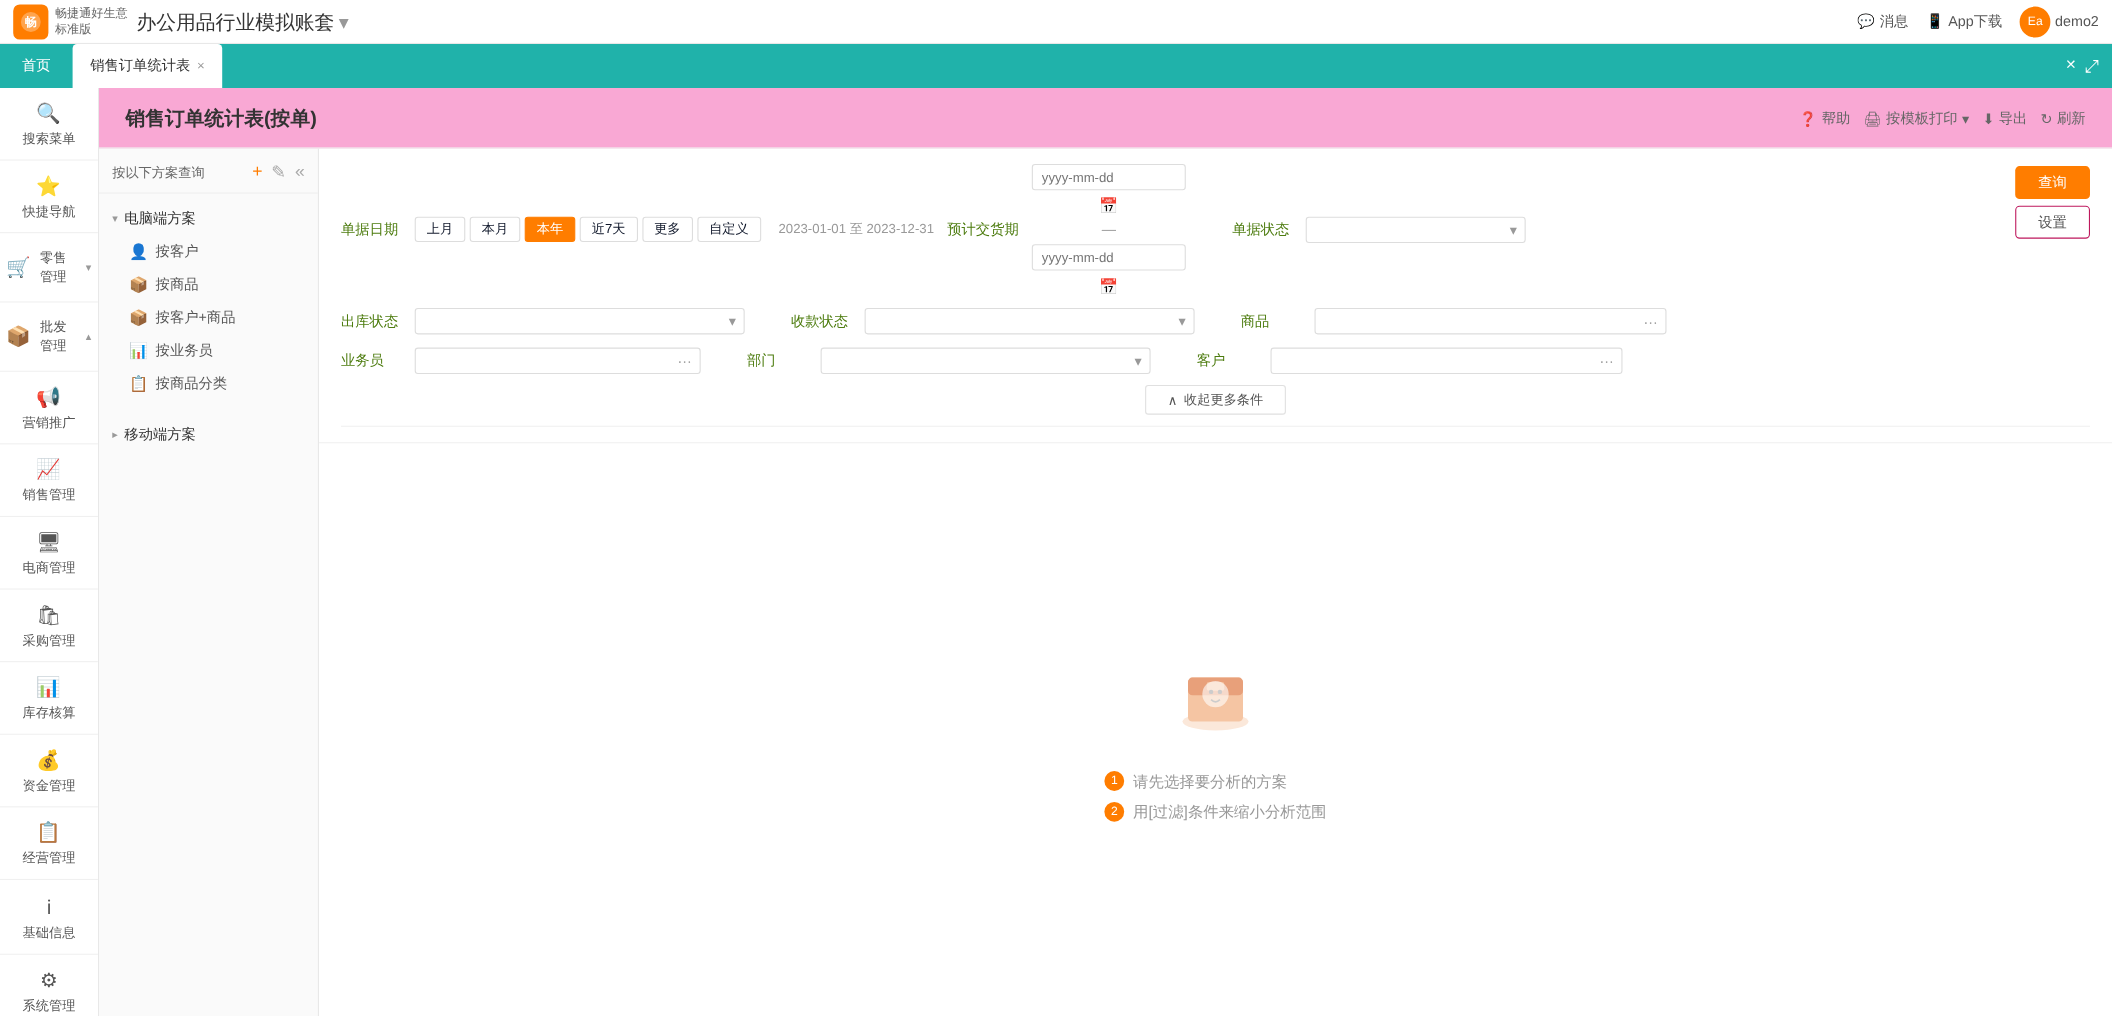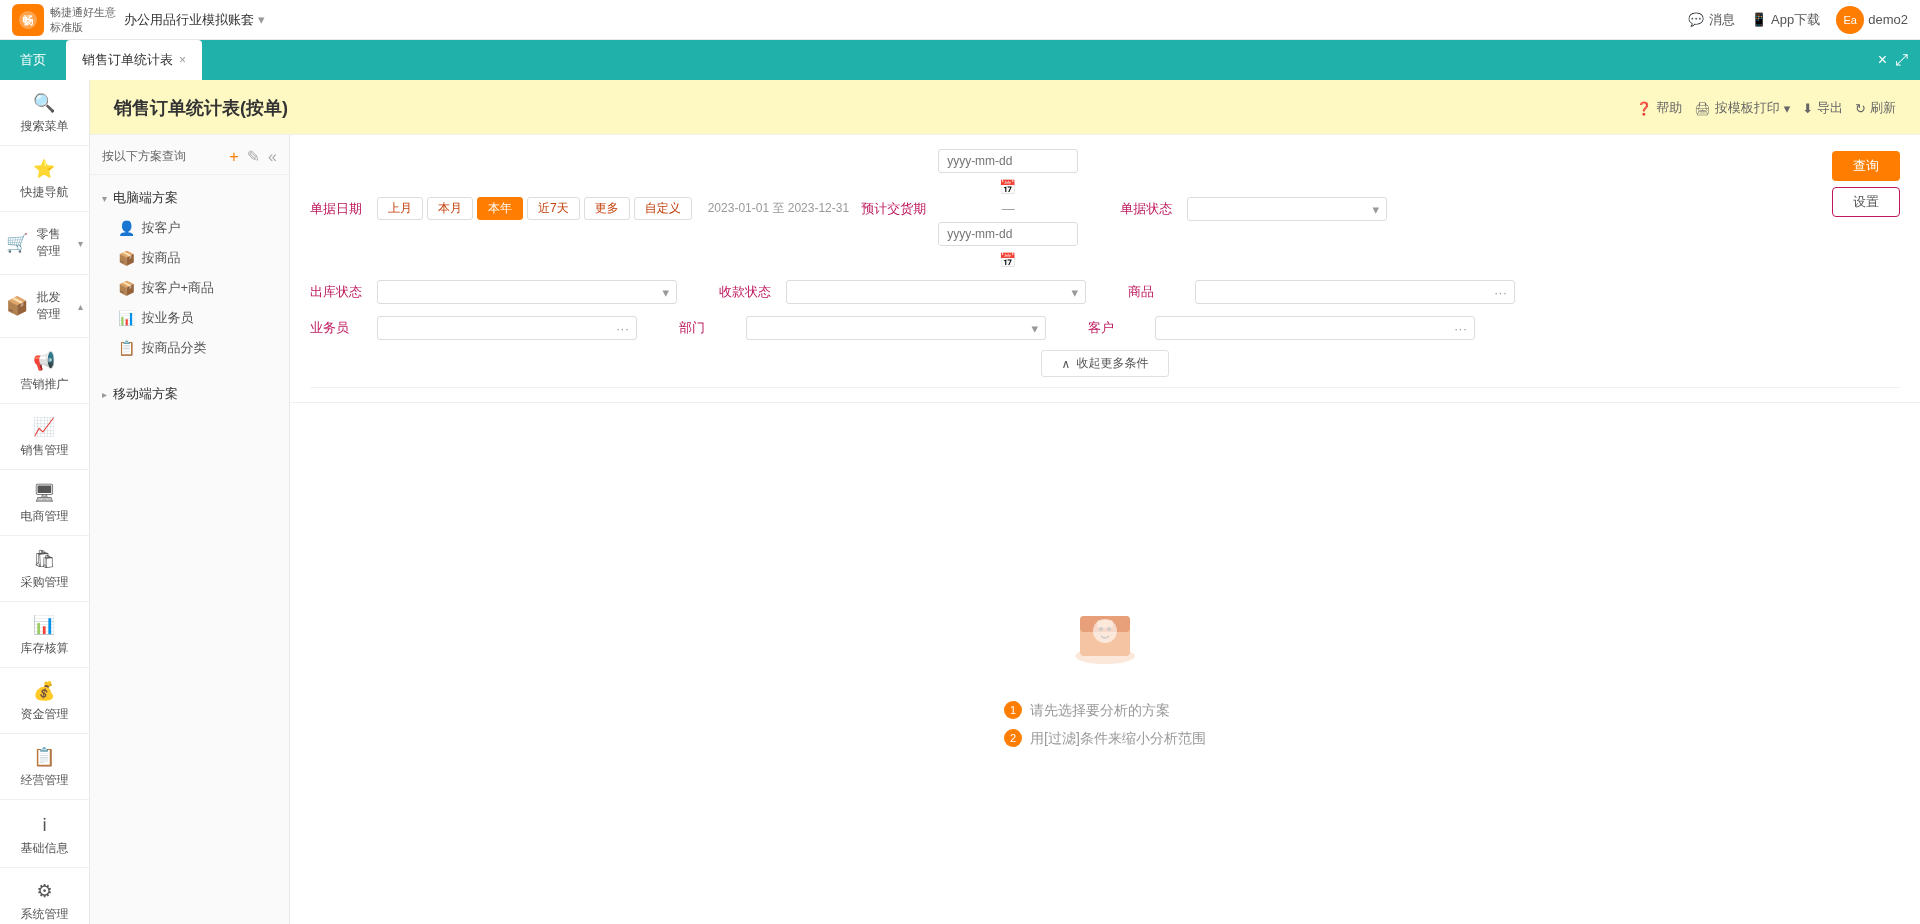--- a/index.html
+++ b/index.html
@@ -16,21 +16,21 @@
       justify-content: space-between;
     }
     .top-bar-left { display: flex; align-items: center; gap: 8px; }
     .logo-area { display: flex; align-items: center; gap: 6px; }
     .logo-icon {
       width: 32px; height: 32px; background: #ff7d00;
       border-radius: 6px; display: flex; align-items: center; justify-content: center;
       color: white; font-size: 16px; font-weight: bold;
     }
     .logo-text { font-size: 11px; color: #666; line-height: 1.3; }
-    .breadcrumb-area { display: flex; align-items: center; gap: 4px; font-size: 13px; color: #333; }
+    .breadcrumb-area { display: flex; align-items: center; gap: 4px; font-size: 18px; color: #333; }
     .top-bar-right { display: flex; align-items: center; gap: 16px; font-size: 13px; color: #555; }
     .top-bar-right span { display: flex; align-items: center; gap: 4px; cursor: pointer; }
     .avatar { width: 28px; height: 28px; border-radius: 50%; background: #ff7d00; display: flex; align-items: center; justify-content: center; color: white; font-size: 11px; }
 
     
     .tab-bar {
       height: 40px;
       background: #20b2aa;
       display: flex;
       align-items: center;
@@ -90,21 +90,21 @@
     
     .content-area {
       flex: 1;
       display: flex;
       flex-direction: column;
       overflow: hidden;
     }
 
     
     .page-header {
-      background: #fef9c3;
+      background: #f9a8d4;
       padding: 16px 24px 0;
       display: flex;
       align-items: center;
       justify-content: space-between;
       border-bottom: 1px solid #f0f0f0;
     }
     .page-title { font-size: 18px; font-weight: bold; color: #333; padding-bottom: 14px; }
     .page-header-actions { display: flex; align-items: center; gap: 12px; padding-bottom: 14px; color: #666; font-size: 13px; }
     .page-header-actions span { display: flex; align-items: center; gap: 4px; cursor: pointer; }
 
@@ -170,30 +170,30 @@
       border-bottom: 1px solid #f0f0f0;
     }
     .filter-row {
       display: flex;
       align-items: center;
       gap: 12px;
       margin-bottom: 12px;
       flex-wrap: wrap;
     }
     .filter-row:last-child { margin-bottom: 0; }
-    .filter-label { color: #be185d; font-size: 13px; min-width: 55px; }
+    .filter-label { color: #4d7c0f; font-size: 13px; min-width: 55px; }
     .date-quick-btns { display: flex; align-items: center; gap: 4px; }
     .date-btn {
       padding: 2px 10px;
       border-radius: 3px;
       border: 1px solid #ddd;
       background: #fff;
       cursor: pointer;
       font-size: 12px;
-      color: #c2410c;
+      color: #0f172a;
     }
     .date-btn.active {
       background: #ff7d00;
       color: white;
       border-color: #ff7d00;
     }
     .date-range-text { font-size: 12px; color: #999; margin-left: 4px; }
     .input-field {
       border: 1px solid #ddd;
       border-radius: 3px;

